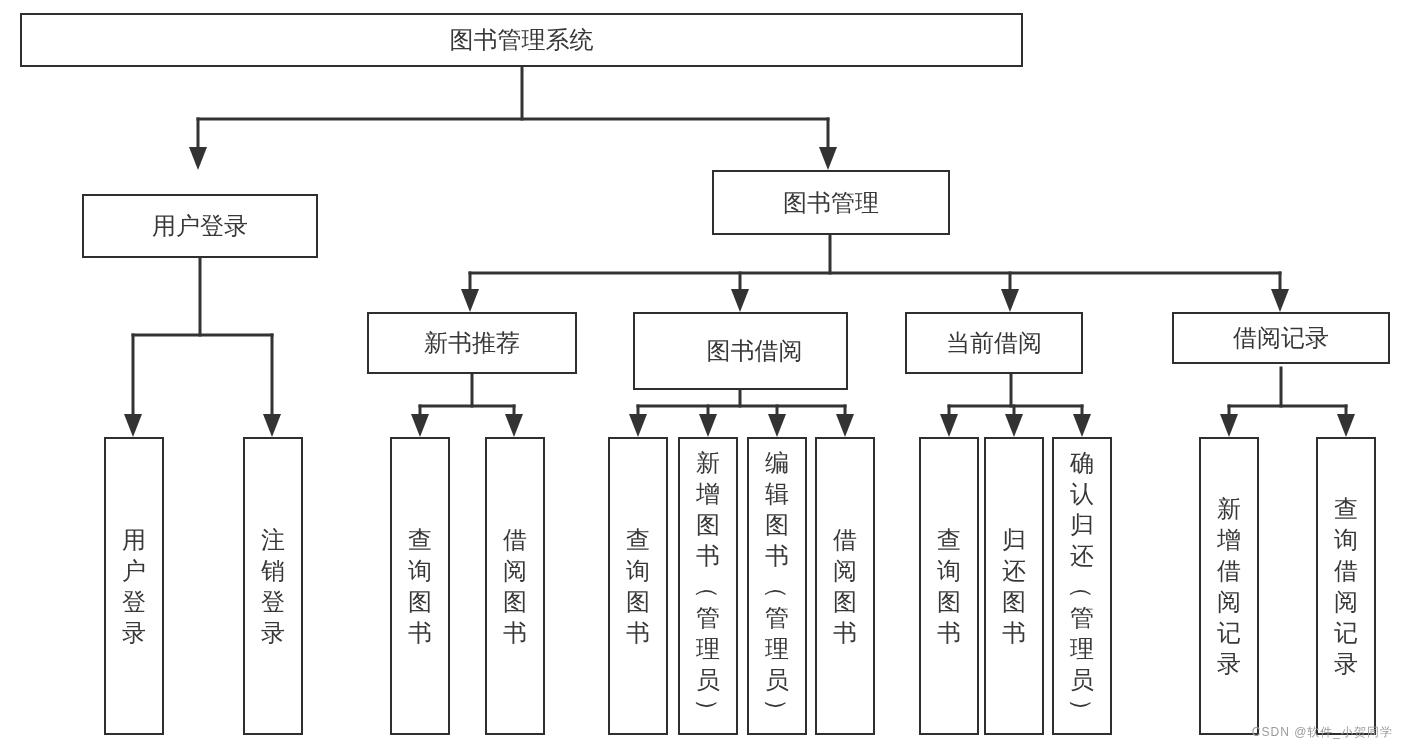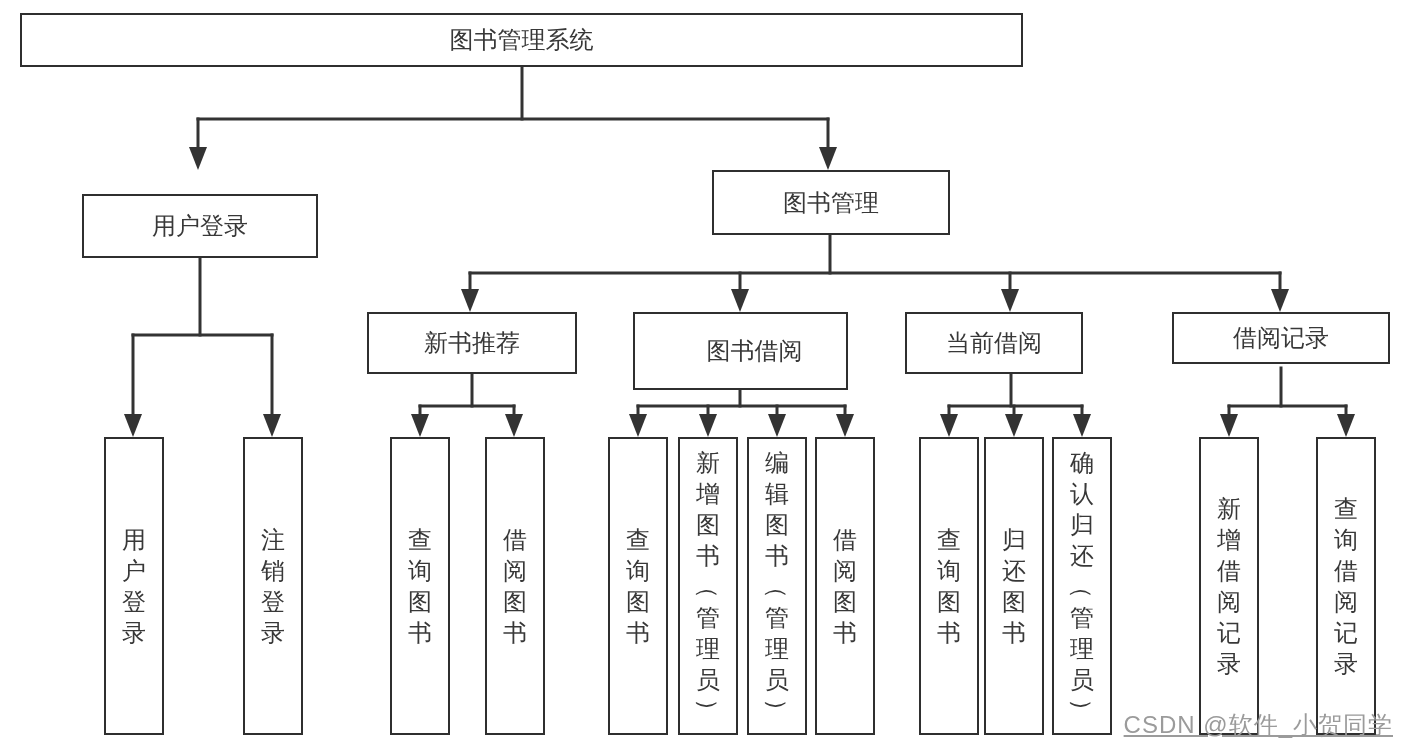--- a/index.html
+++ b/index.html
@@ -11,22 +11,22 @@
   .node{
     position:absolute;background:#ffffff;border:2.5px solid #2f2f2f;
     box-sizing:border-box;display:flex;align-items:center;justify-content:center;
     z-index:1;color:#383838;
   }
   .node .lbl{font-size:24px;white-space:nowrap;}
   .node.vertical .lbl{display:flex;flex-direction:column;align-items:center;white-space:normal;}
   .vchar{display:block;line-height:31px;font-size:24px;text-align:center;}
   .vchar.rot{transform:rotate(90deg);}
   .watermark{
-    position:absolute;right:12px;bottom:6px;font-size:24px;color:#9b9b9b;
-    z-index:2;letter-spacing:1px;white-space:nowrap;text-decoration:underline;
+    position:absolute;right:12px;bottom:6px;font-size:12px;color:#9b9b9b;
+    z-index:2;letter-spacing:1px;white-space:nowrap;
   }
 </style>
 </head>
 <body>
 
 <div class="stage" id="stage">
   <svg class="wires" id="wires" width="1405" height="747" viewBox="0 0 1405 747">
       <line x1="522" y1="60" x2="522" y2="119" stroke="#333333" stroke-width="3" stroke-linecap="square"></line>
       <line x1="198" y1="119" x2="828" y2="119" stroke="#333333" stroke-width="3" stroke-linecap="square"></line>
       <line x1="198" y1="119" x2="198" y2="152" stroke="#333333" stroke-width="3" stroke-linecap="square"></line>

